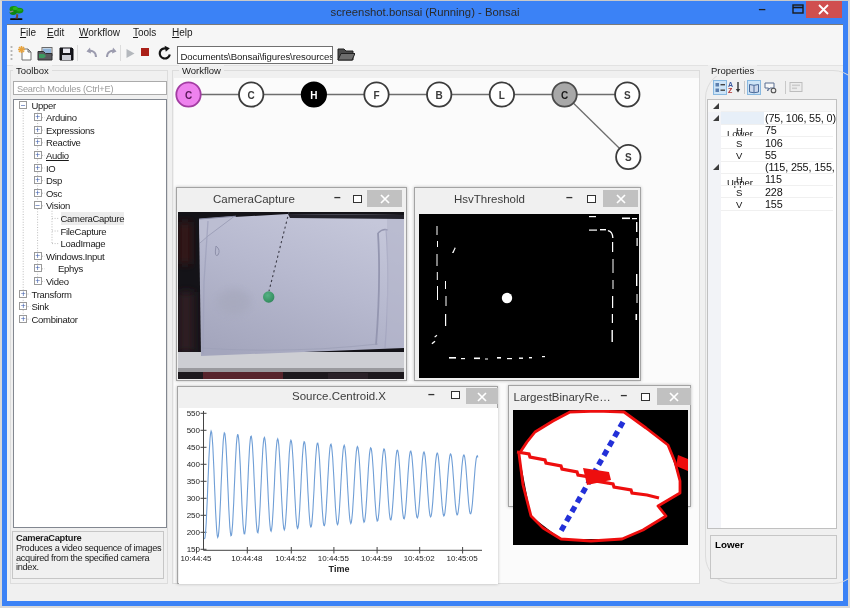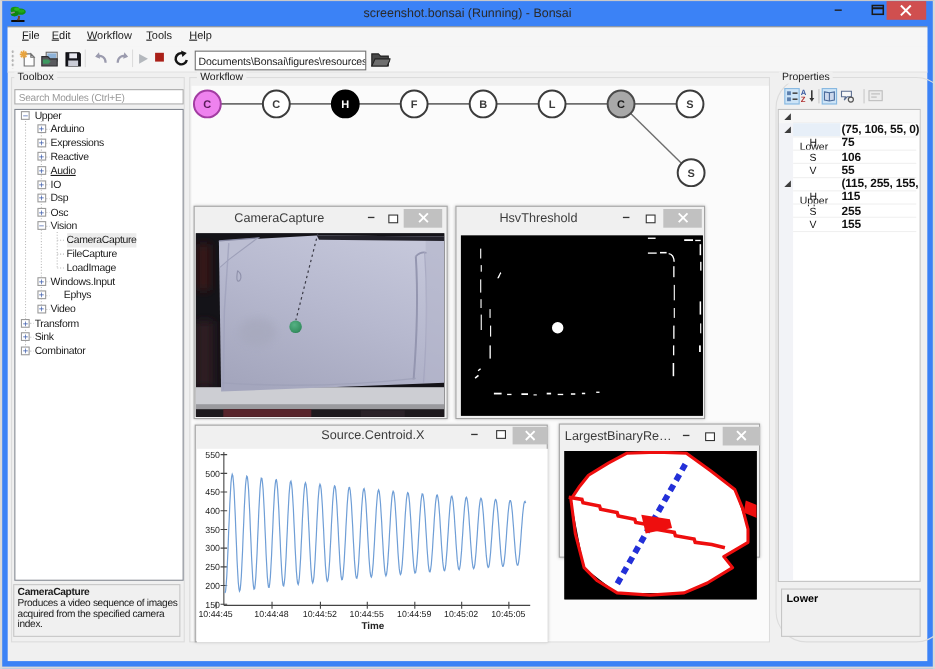--- a/index.html
+++ b/index.html
@@ -47,21 +47,21 @@
 .fimg { position:absolute; }
 
 #ptoolbar { position:absolute; left:4px; top:7px; height:20px; }
 .picon { position:absolute; width:14px; height:15px; }
 .picon.sel { background:#cde4f7; border:1px solid #88b8e0; }
 #pgrid { position:absolute; left:1px; top:28px; width:130px; height:430px; background:#fff; border:1px solid #c0c0c0; font-size:9.5px; color:#111; overflow:hidden; }
 #pgutter { position:absolute; left:0; top:0; width:13px; height:428px; background:#f2f3f7; }
 .prow { position:absolute; left:0; width:128px; height:12px; }
 .pname { position:absolute; left:19px; top:16px; }
 .pname2 { position:absolute; left:28px; top:1px; }
-.pval { position:absolute; left:57px; top:0px; font-weight:bold; font-size:10.8px; letter-spacing:-0.15px; white-space:nowrap; }
+.pval { position:absolute; left:57px; top:0px; font-weight:normal; font-size:10.8px; letter-spacing:-0.15px; white-space:nowrap; }
 .parrow { position:absolute; left:5px; top:3px; width:0; height:0; border-left:6px solid transparent; border-bottom:6px solid #3c3c3c; }
 #descbox-r { position:absolute; left:4px; top:464px; width:127px; height:44px; border:1px solid #c6c6c6; background:#f0f0f0; font-size:9.8px; padding:3px 4px; }
 
 #statusbar { position:absolute; left:0px; top:559px; width:836px; height:18px; background:#f3f3f3; border-top:1px solid #dfdfdf; font-size:10px; color:#111; }
 #grip { position:absolute; right:3px; top:7px; width:10px; height:9px; background-image:radial-gradient(circle, #aaa 0.9px, transparent 1px); background-size:3.4px 3.4px; }
 </style>
 </head>
 <body>
 <div id="win">
   <div id="outerlight"></div>
@@ -312,21 +312,21 @@
 <span class="pval">(115, 255, 155,</span>
 <div style="position:absolute;left:13px;top:11.8px;width:112px;height:1px;background:#f0f0f0"></div>
 </div>
 <div class="prow" style="top:73.4px;">
 <span class="pname2">H</span>
 <span class="pval">115</span>
 <div style="position:absolute;left:13px;top:11.8px;width:112px;height:1px;background:#f0f0f0"></div>
 </div>
 <div class="prow" style="top:85.7px;">
 <span class="pname2">S</span>
-<span class="pval">255</span>
+<span class="pval">228</span>
 <div style="position:absolute;left:13px;top:11.8px;width:112px;height:1px;background:#f0f0f0"></div>
 </div>
 <div class="prow" style="top:98.0px;">
 <span class="pname2">V</span>
 <span class="pval">155</span>
 <div style="position:absolute;left:13px;top:11.8px;width:112px;height:1px;background:#f0f0f0"></div>
 </div>
 </div>
       <div id="descbox-r"><b>Lower</b></div>
     </div>

